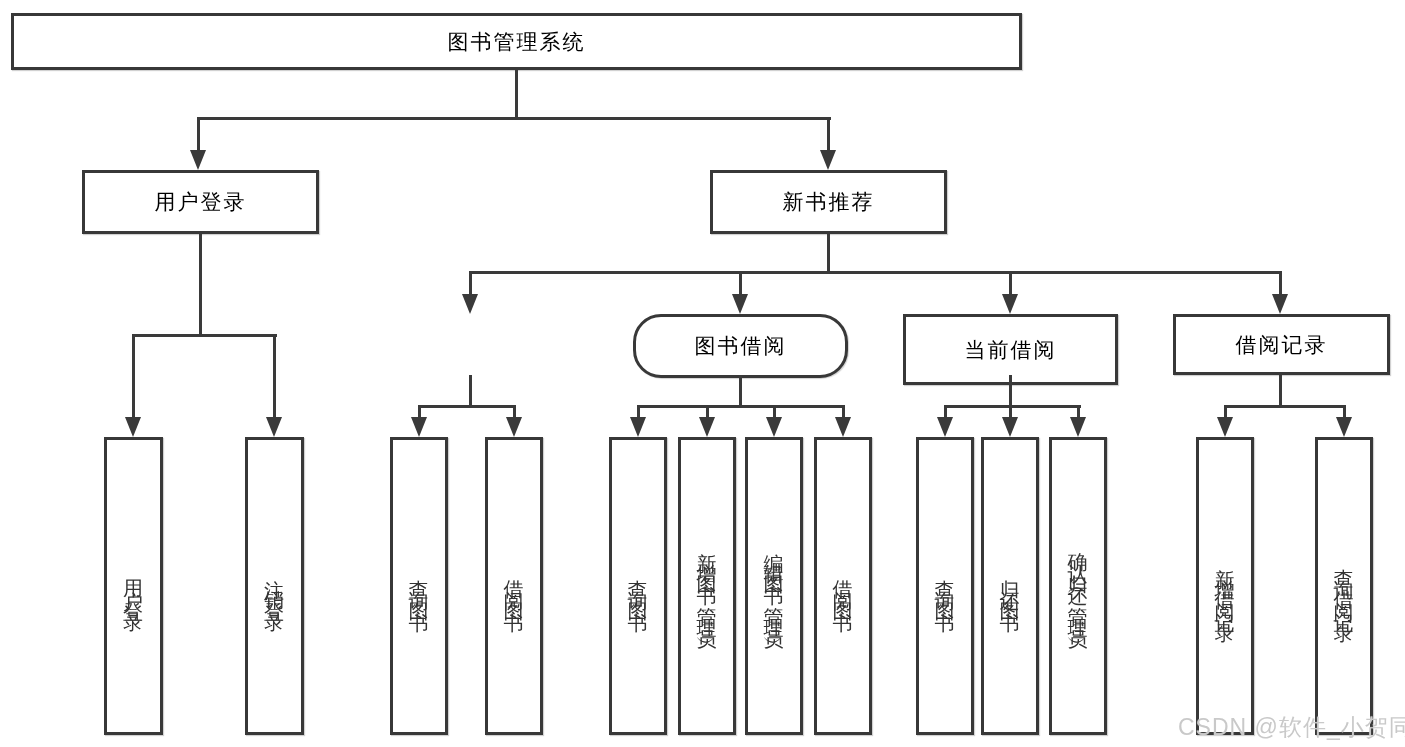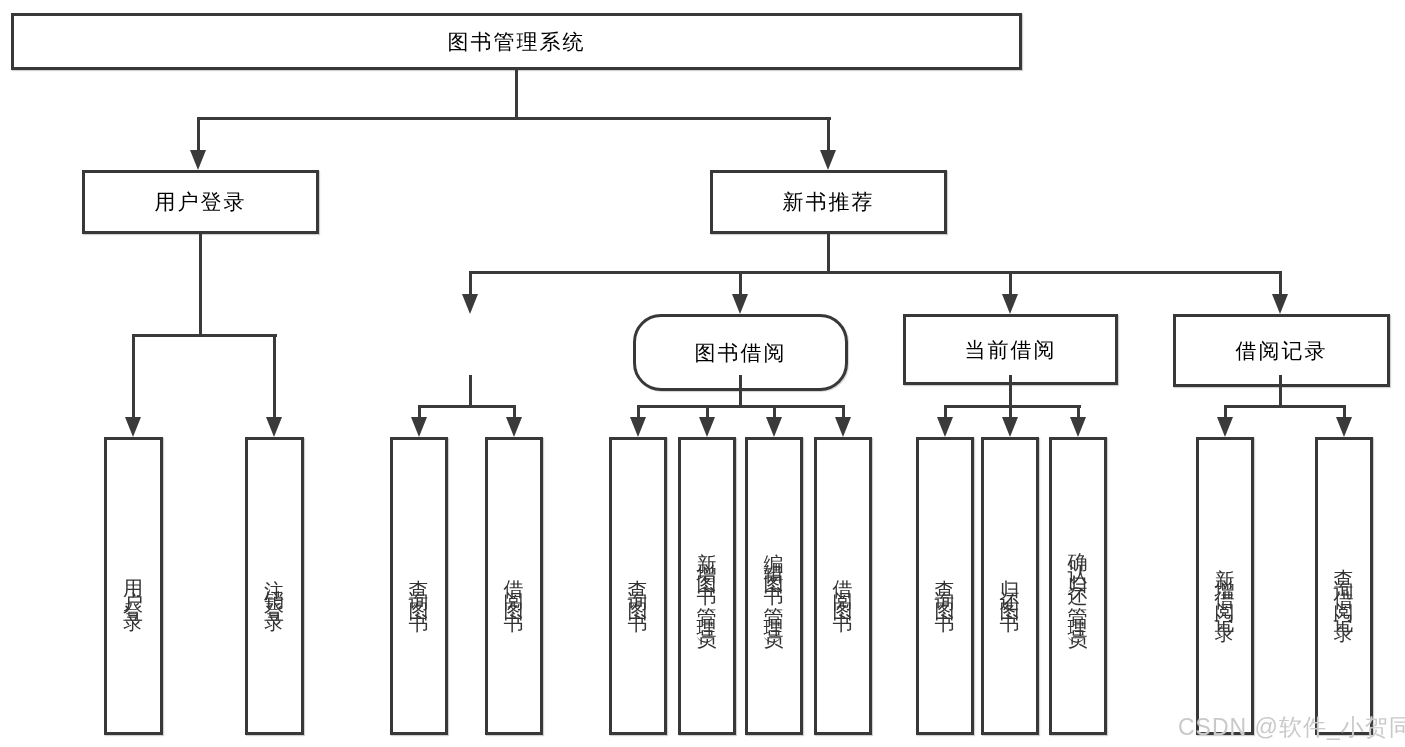--- a/index.html
+++ b/index.html
@@ -64,27 +64,27 @@
   <div class="hline" style="left:469px;top:271px;width:813px;"></div>
   <div class="vline" style="left:469px;top:271px;height:26px;"></div>
   <div class="tri" style="left:462px;top:294px;"></div>
   <div class="vline" style="left:739px;top:271px;height:26px;"></div>
   <div class="tri" style="left:732px;top:294px;"></div>
   <div class="vline" style="left:1009px;top:271px;height:26px;"></div>
   <div class="tri" style="left:1002px;top:294px;"></div>
   <div class="vline" style="left:1279px;top:271px;height:26px;"></div>
   <div class="tri" style="left:1272px;top:294px;"></div>
 
-  <div class="box" style="left:633px;top:314px;width:215px;height:77px;border-radius:28px;">
+  <div class="box" style="left:633px;top:314px;width:215px;height:64px;border-radius:28px;">
     <span>图书借阅</span>
   </div>
   <div class="box" style="left:903px;top:314px;width:215px;height:71px;">
     <span>当前借阅</span>
   </div>
-  <div class="box" style="left:1173px;top:314px;width:217px;height:73px;">
+  <div class="box" style="left:1173px;top:314px;width:217px;height:61px;">
     <span>借阅记录</span>
   </div>
 
   <div class="vline" style="left:469px;top:375px;height:33px;"></div>
   <div class="hline" style="left:418px;top:405px;width:98px;"></div>
   <div class="vline" style="left:418px;top:405px;height:15px;"></div>
   <div class="tri" style="left:411px;top:417px;"></div>
   <div class="vline" style="left:513px;top:405px;height:15px;"></div>
   <div class="tri" style="left:506px;top:417px;"></div>
 

